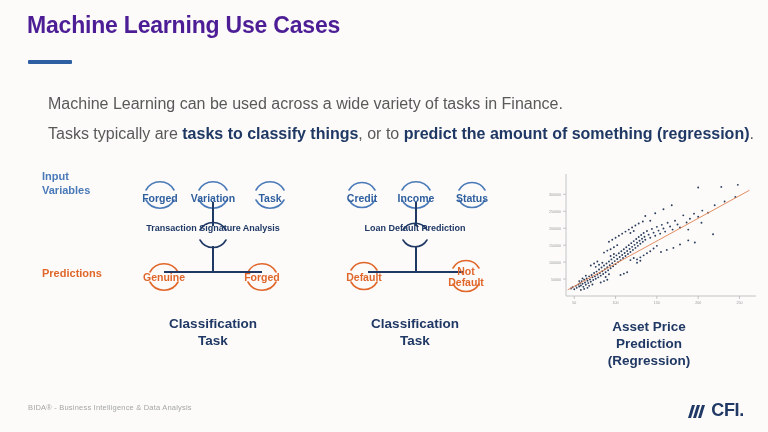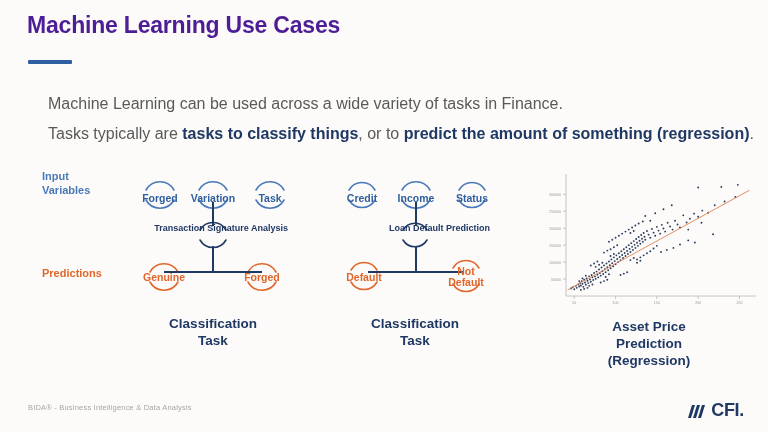--- a/index.html
+++ b/index.html
@@ -94,21 +94,21 @@
   .node-label {
     position: absolute;
     text-align: center;
     font-size: 10.5px;
     font-weight: bold;
     line-height: 11px;
     white-space: nowrap;
   }
   .node-label.blue { color: #2f5f9e; }
   .node-label.orange { color: #e0662a; }
-  .node-label.navy { color: #1f3864; font-size: 9px; line-height: 10px; text-align: right; }
+  .node-label.navy { color: #1f3864; font-size: 9px; line-height: 10px; }
 
   .task-caption {
     position: absolute;
     text-align: center;
     font-size: 13.5px;
     font-weight: bold;
     color: #1f3864;
     line-height: 17px;
     white-space: pre-line;
   }

